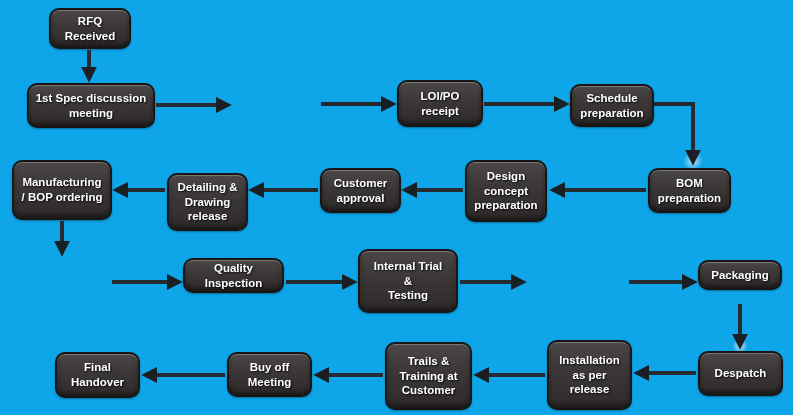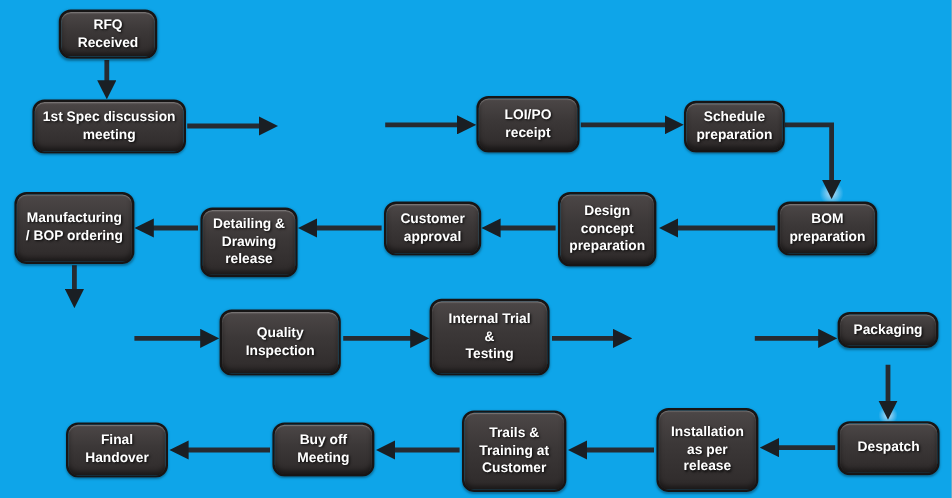--- a/index.html
+++ b/index.html
@@ -83,21 +83,21 @@
   <div class="node" style="left:465px;top:160px;width:82px;height:62px"><span>Design
 concept
 preparation</span></div>
   <div class="node" style="left:320px;top:168px;width:81px;height:45px"><span>Customer
 approval</span></div>
   <div class="node" style="left:167px;top:173px;width:81px;height:58px"><span>Detailing &amp;
 Drawing
 release</span></div>
   <div class="node" style="left:12px;top:160px;width:100px;height:60px"><span>Manufacturing
 / BOP ordering</span></div>
-  <div class="node" style="left:183px;top:258px;width:101px;height:55px"><span>Quality
+  <div class="node" style="left:183px;top:258px;width:101px;height:35px"><span>Quality
 Inspection</span></div>
   <div class="node" style="left:358px;top:249px;width:100px;height:64px"><span>Internal Trial
 &amp;
 Testing</span></div>
   <div class="node" style="left:698px;top:260px;width:84px;height:30px"><span>Packaging</span></div>
   <div class="node" style="left:698px;top:351px;width:85px;height:45px"><span>Despatch</span></div>
   <div class="node" style="left:547px;top:340px;width:85px;height:70px"><span>Installation
 as per
 release</span></div>
   <div class="node" style="left:385px;top:342px;width:87px;height:68px"><span>Trails &amp;

